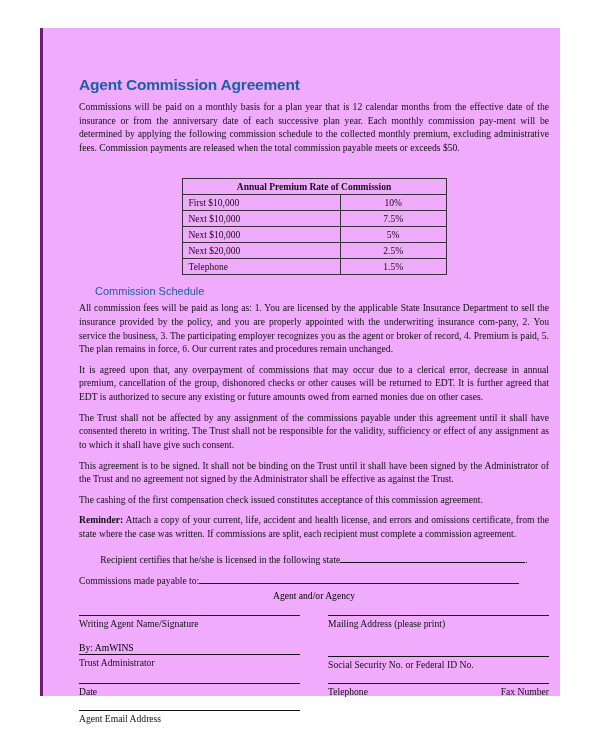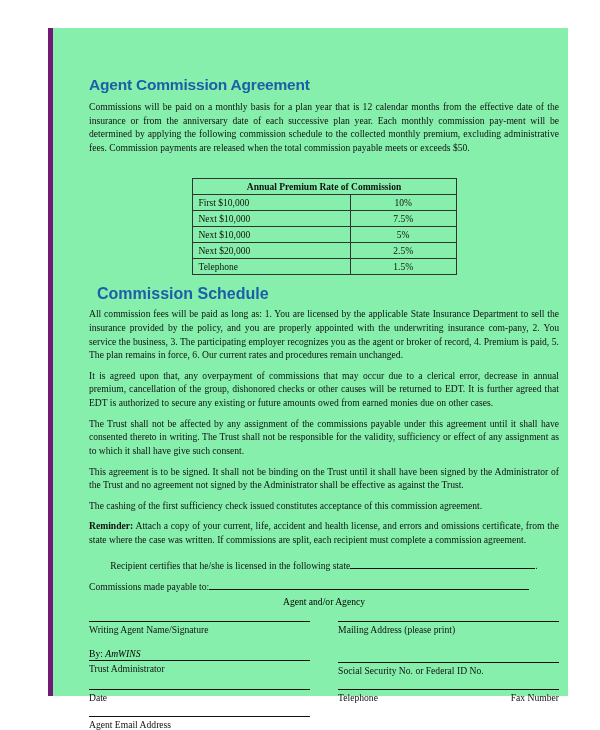--- a/index.html
+++ b/index.html
@@ -15,46 +15,46 @@
   }
   .page {
     position: relative;
     width: 600px;
     height: 730px;
     background: #ffffff;
     box-sizing: border-box;
   }
   .doc {
     position: absolute;
-    left: 48px;
+    left: 40px;
     top: 28px;
     width: 520px;
     height: 668px;
-    background: #86efac;
-    border-left: 5px solid #701a75;
+    background: #f0abfc;
+    border-left: 3px solid #701a75;
     box-sizing: border-box;
     padding: 48px 36px 0 36px;
   }
   .doc-inner {
     width: 470px;
   }
   h1.title {
     font-family: "Liberation Sans", sans-serif;
     font-size: 15.5px;
     font-weight: bold;
     color: #1a5fa8;
     margin: 0 0 6px 0;
     letter-spacing: -0.2px;
   }
   h2.section {
     font-family: "Liberation Sans", sans-serif;
-    font-size: 16px;
-    font-weight: bold;
+    font-size: 11px;
+    font-weight: normal;
     color: #1a5fa8;
-    margin: 10px 0 4px 8px;
+    margin: 10px 0 4px 16px;
   }
   p.para {
     font-size: 9.6px;
     line-height: 1.42;
     text-align: justify;
     margin: 0 0 7px 0;
     color: #111;
   }
   .rate-table {
     border-collapse: collapse;
@@ -118,21 +118,20 @@
     font-size: 9.6px;
     color: #111;
   }
   .cap.spread {
     display: flex;
     justify-content: space-between;
     gap: 47px;
   }
   .handwrite {
     font-family: "Liberation Serif", serif;
-    font-style: italic;
     margin-top: 10px;
   }
   .byline {
     font-size: 9.6px;
     margin-bottom: 1px;
   }
   .recip-line {
     margin-top: 10px;
     margin-bottom: 8px;
     text-align: center;
@@ -181,21 +180,21 @@
           </tr>
         </tbody>
       </table>
 
       <h2 class="section">Commission Schedule</h2>
 
       <p class="para">All commission fees will be paid as long as: 1. You are licensed by the applicable State Insurance Department to sell the insurance provided by the policy, and you are properly appointed with the underwriting insurance com-pany, 2. You service the business, 3. The participating employer recognizes you as the agent or broker of record, 4. Premium is paid, 5. The plan remains in force, 6. Our current rates and procedures remain unchanged.</p>
       <p class="para">It is agreed upon that, any overpayment of commissions that may occur due to a clerical error, decrease in annual premium, cancellation of the group, dishonored checks  or other causes will be returned to EDT. It is further agreed that EDT is authorized to secure any existing or future amounts owed from earned monies due on other cases.</p>
       <p class="para">The Trust shall not be affected by any assignment of the commissions payable under this agreement until it shall have consented thereto in writing. The Trust shall not be responsible for the validity, sufficiency or effect of any assignment as to which it shall have give such consent.</p>
       <p class="para">This agreement is to be signed. It shall not be binding on the Trust until it shall have been signed by the Administrator of the Trust and no agreement not signed by the Administrator shall be effective as against the Trust.</p>
-      <p class="para">The cashing of the first sufficiency check issued constitutes acceptance of this commission agreement.</p>
+      <p class="para">The cashing of the first compensation check issued constitutes acceptance of this commission agreement.</p>
 
       <p class="para"><span class="reminder-lead">Reminder:</span><span> Attach a copy of your current, life, accident and health license, and errors and omissions certificate, from the state where the case was written. If commissions are split, each recipient must complete a commission agreement.</span></p>
 
       <div class="sig-area">
 
         <div class="line-row recip-line">
           <span>Recipient certifies that he/she is licensed in the following state</span><span class="dotline" style="width:185px;"></span>.
         </div>
 
         <div class="line-row payable-line">

